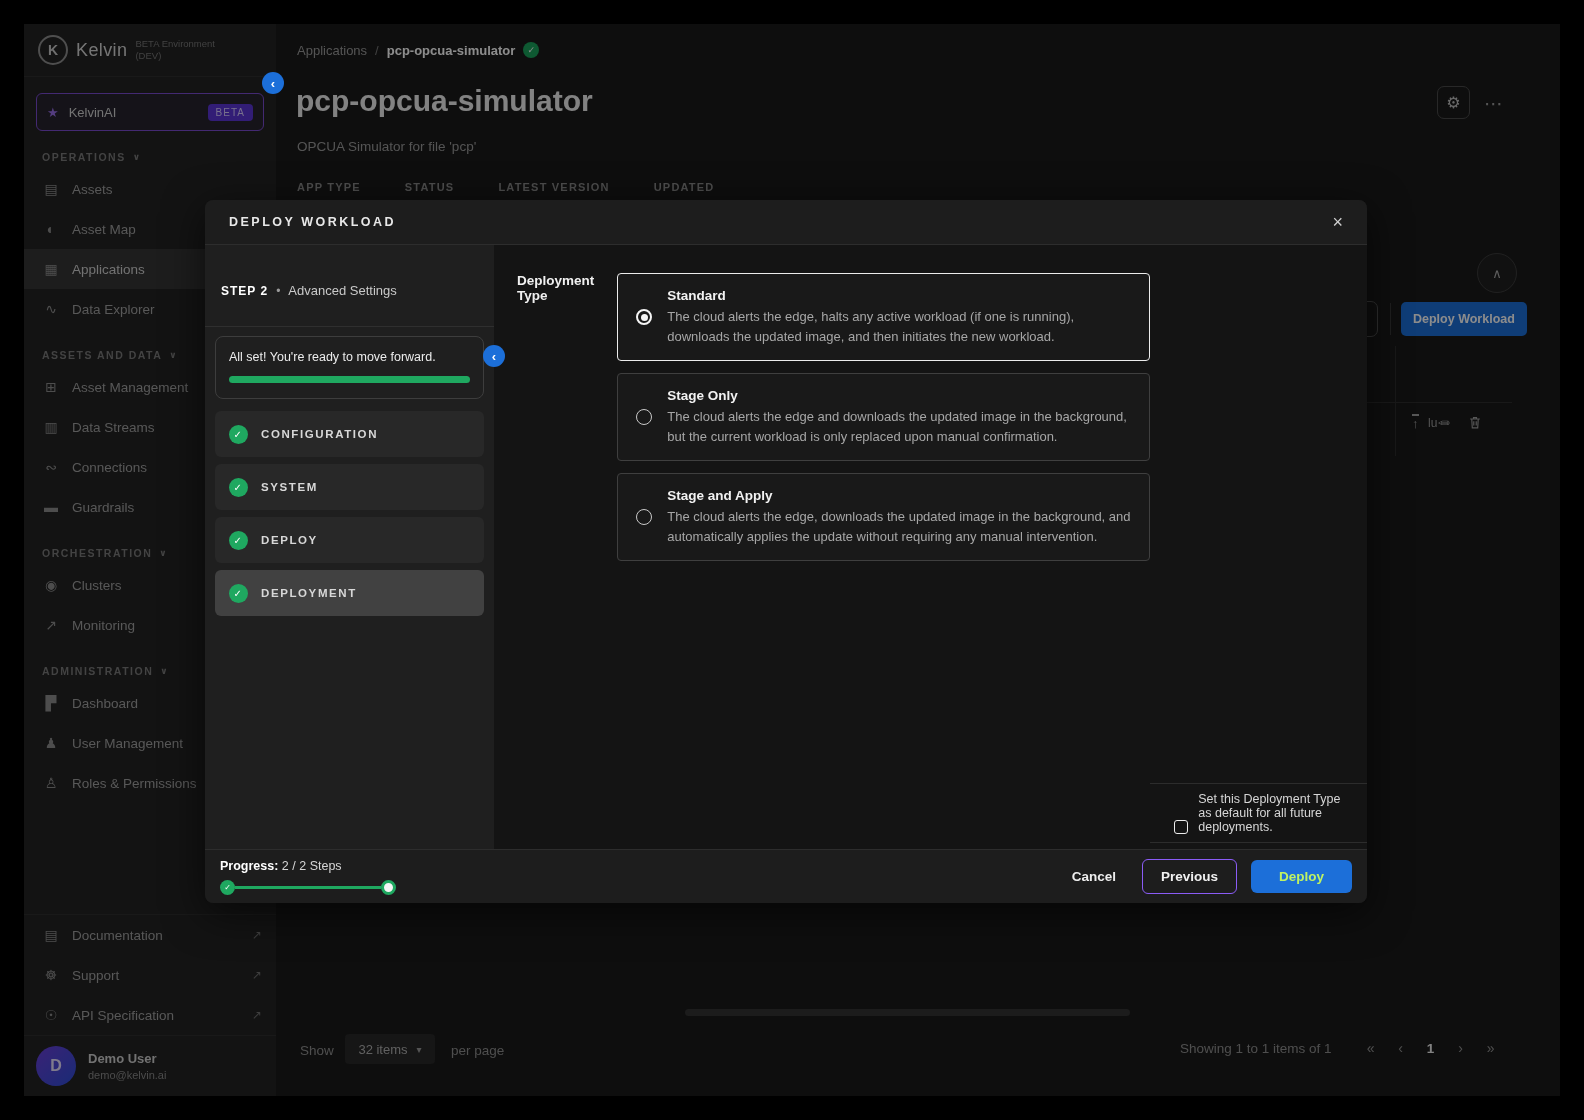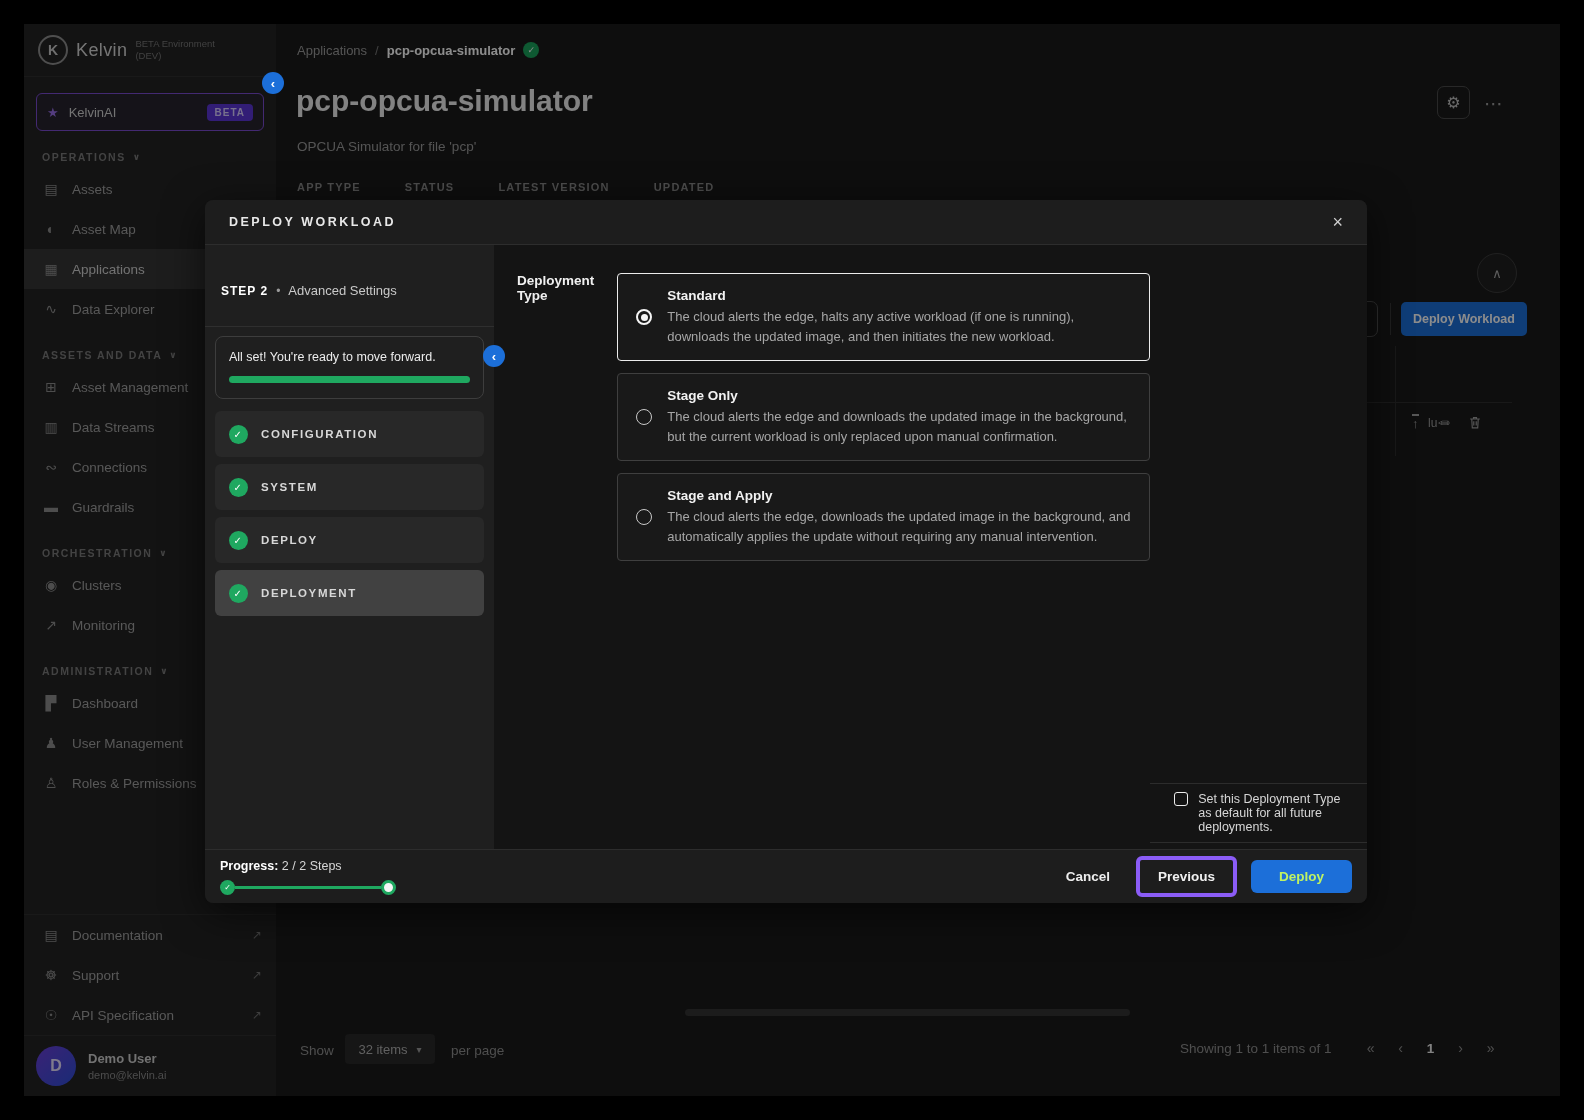--- a/index.html
+++ b/index.html
@@ -12,21 +12,21 @@
   
   .sidebar{position:absolute;left:24px;top:24px;width:252px;height:1072px;background:#232323;display:flex;flex-direction:column;z-index:1;box-sizing:border-box;}
   .logo-row{height:52px;border-bottom:1px solid #2e2e2e;display:flex;align-items:center;padding:0 14px;gap:8px;flex:0 0 52px;}
   .logo-circle{width:30px;height:30px;border:2px solid #8f8f8f;border-radius:50%;display:flex;align-items:center;justify-content:center;font-size:14px;color:#c9c9c9;font-weight:700;box-sizing:border-box;flex:0 0 30px;}
   .brand{font-size:18px;color:#d6d6d6;letter-spacing:.4px;}
   .env{font-size:9.5px;color:#787878;width:84px;line-height:1.25;}
   .collapse-btn{position:absolute;left:262px;top:72px;width:22px;height:22px;border-radius:50%;background:#1c6fd9;color:#fff;display:flex;align-items:center;justify-content:center;font-size:13px;font-weight:700;z-index:15;}
   .ai-pill{margin:16px 12px 0;border:1px solid #7a4bd0;border-radius:6px;height:38px;display:flex;align-items:center;padding:0 10px;background:rgba(100,60,210,.07);flex:0 0 38px;box-sizing:border-box;}
   .sparkle{color:#9a6fe8;font-size:13px;}
   .ai-label{flex:1;margin-left:10px;font-size:13px;color:#d2d2d2;}
-  .beta-badge{background:#5b35d8;color:#d9ccff;font-size:10px;font-weight:700;letter-spacing:1px;padding:3px 8px;border-radius:4px;}
+  .beta-badge{background:#5b35d8;color:#d9ccff;font-size:10px;font-weight:400;letter-spacing:1px;padding:3px 8px;border-radius:4px;}
   .section-label{margin:20px 0 6px 18px;font-size:10.5px;font-weight:700;letter-spacing:1.5px;color:#7b7b7b;display:flex;gap:7px;align-items:center;}
   .sec-chev{font-size:9px;color:#7b7b7b;}
   .side-item{height:40px;display:flex;align-items:center;padding:0 14px 0 18px;gap:12px;font-size:13.5px;color:#a0a0a0;flex:0 0 40px;}
   .side-item .glyph{width:18px;text-align:center;font-size:14px;color:#8d8d8d;}
   .side-item.active{background:#363636;color:#cfcfcf;}
   .side-spacer{flex:1;}
   .side-sep{border-top:1px solid #2e2e2e;}
   .ext{margin-left:auto;color:#6f6f6f;font-size:12px;}
   .user-row{border-top:1px solid #2e2e2e;padding:10px 12px;display:flex;gap:12px;align-items:center;}
   .avatar{width:40px;height:40px;border-radius:50%;background:linear-gradient(135deg,#6a3fd8,#2f4fd8);color:#e8e0ff;display:flex;align-items:center;justify-content:center;font-size:16px;font-weight:700;flex:0 0 40px;}
@@ -87,34 +87,34 @@
   .right-pane{flex:1;background:#141414;display:flex;flex-direction:row;padding-top:28px;min-height:0;}
   .section-title{margin:0 0 26px 23px;font-size:13.5px;font-weight:700;color:#f0f0f0;}
   .options{margin-left:23px;display:flex;flex-direction:column;gap:12px;}
   .option-card{width:533px;box-sizing:border-box;border:1px solid #3f3f3f;border-radius:4px;background:#191919;padding:14px 18px;display:flex;gap:15px;align-items:center;}
   .option-card.selected{border:1.5px solid #ececec;}
   .radio{width:16px;height:16px;border-radius:50%;border:1.5px solid #c9c9c9;flex:0 0 16px;box-sizing:border-box;position:relative;}
   .radio.checked{border:2px solid #f5f5f5;}
   .radio.checked::after{content:"";position:absolute;inset:2.5px;border-radius:50%;background:#f5f5f5;}
   .option-title{font-size:13.5px;font-weight:700;color:#f2f2f2;margin-bottom:4px;}
   .option-desc{font-size:13px;color:#a6a6a6;line-height:1.5;max-width:470px;}
-  .checkbox-row{margin-top:auto;margin-bottom:6px;border-top:1px solid #2c2c2c;border-bottom:1px solid #2c2c2c;padding:8px 24px;display:flex;align-items:flex-start;gap:10px;}
+  .checkbox-row{margin-top:auto;margin-bottom:6px;border-top:1px solid #2c2c2c;border-bottom:1px solid #2c2c2c;padding:8px 24px;display:flex;align-items:flex-end;gap:10px;}
   .checkbox{width:14px;height:14px;border:1.5px solid #ececec;border-radius:3px;flex:0 0 14px;box-sizing:border-box;}
   .checkbox-label{font-size:12.5px;color:#d6d6d6;}
   .modal-footer{flex:0 0 53px;background:#1d1d1d;border-top:1px solid #2d2d2d;display:flex;align-items:center;padding:0 15px;}
   .progress-block{display:flex;flex-direction:column;gap:7px;}
   .progress-text{font-size:12.5px;color:#d6d6d6;}
   .progress-text .pl{font-weight:700;color:#fff;}
   .progress-track{display:flex;align-items:center;width:176px;}
   .p-dot-start{width:15px;height:15px;border-radius:50%;background:#1fa860;color:#fff;font-size:8px;display:flex;align-items:center;justify-content:center;flex:0 0 15px;}
   .p-line{flex:1;height:3px;background:#1fa860;}
   .p-dot-end{width:9px;height:9px;border-radius:50%;background:#f5f5f5;border:3px solid #1fa860;flex:0 0 9px;}
   .footer-actions{margin-left:auto;display:flex;align-items:center;gap:14px;}
   .btn-cancel{font-size:13.5px;font-weight:700;color:#ededed;padding:9px 12px;}
-  .btn-previous{border:4px solid #8b5cf6;border-radius:6px;padding:9px 18px;font-size:13.5px;font-weight:700;color:#f0f0f0;background:transparent;}
+  .btn-previous{border:1px solid #8b5cf6;border-radius:6px;padding:9px 18px;font-size:13.5px;font-weight:700;color:#f0f0f0;background:transparent;}
   .btn-deploy{background:#1c6fd9;border-radius:6px;padding:9px 28px;font-size:13.5px;font-weight:700;color:#bef264;}
 </style>
 </head>
 <body>
 
 <div class="app">
 
   <div class="main-bg"></div>
 
   <aside class="sidebar">

